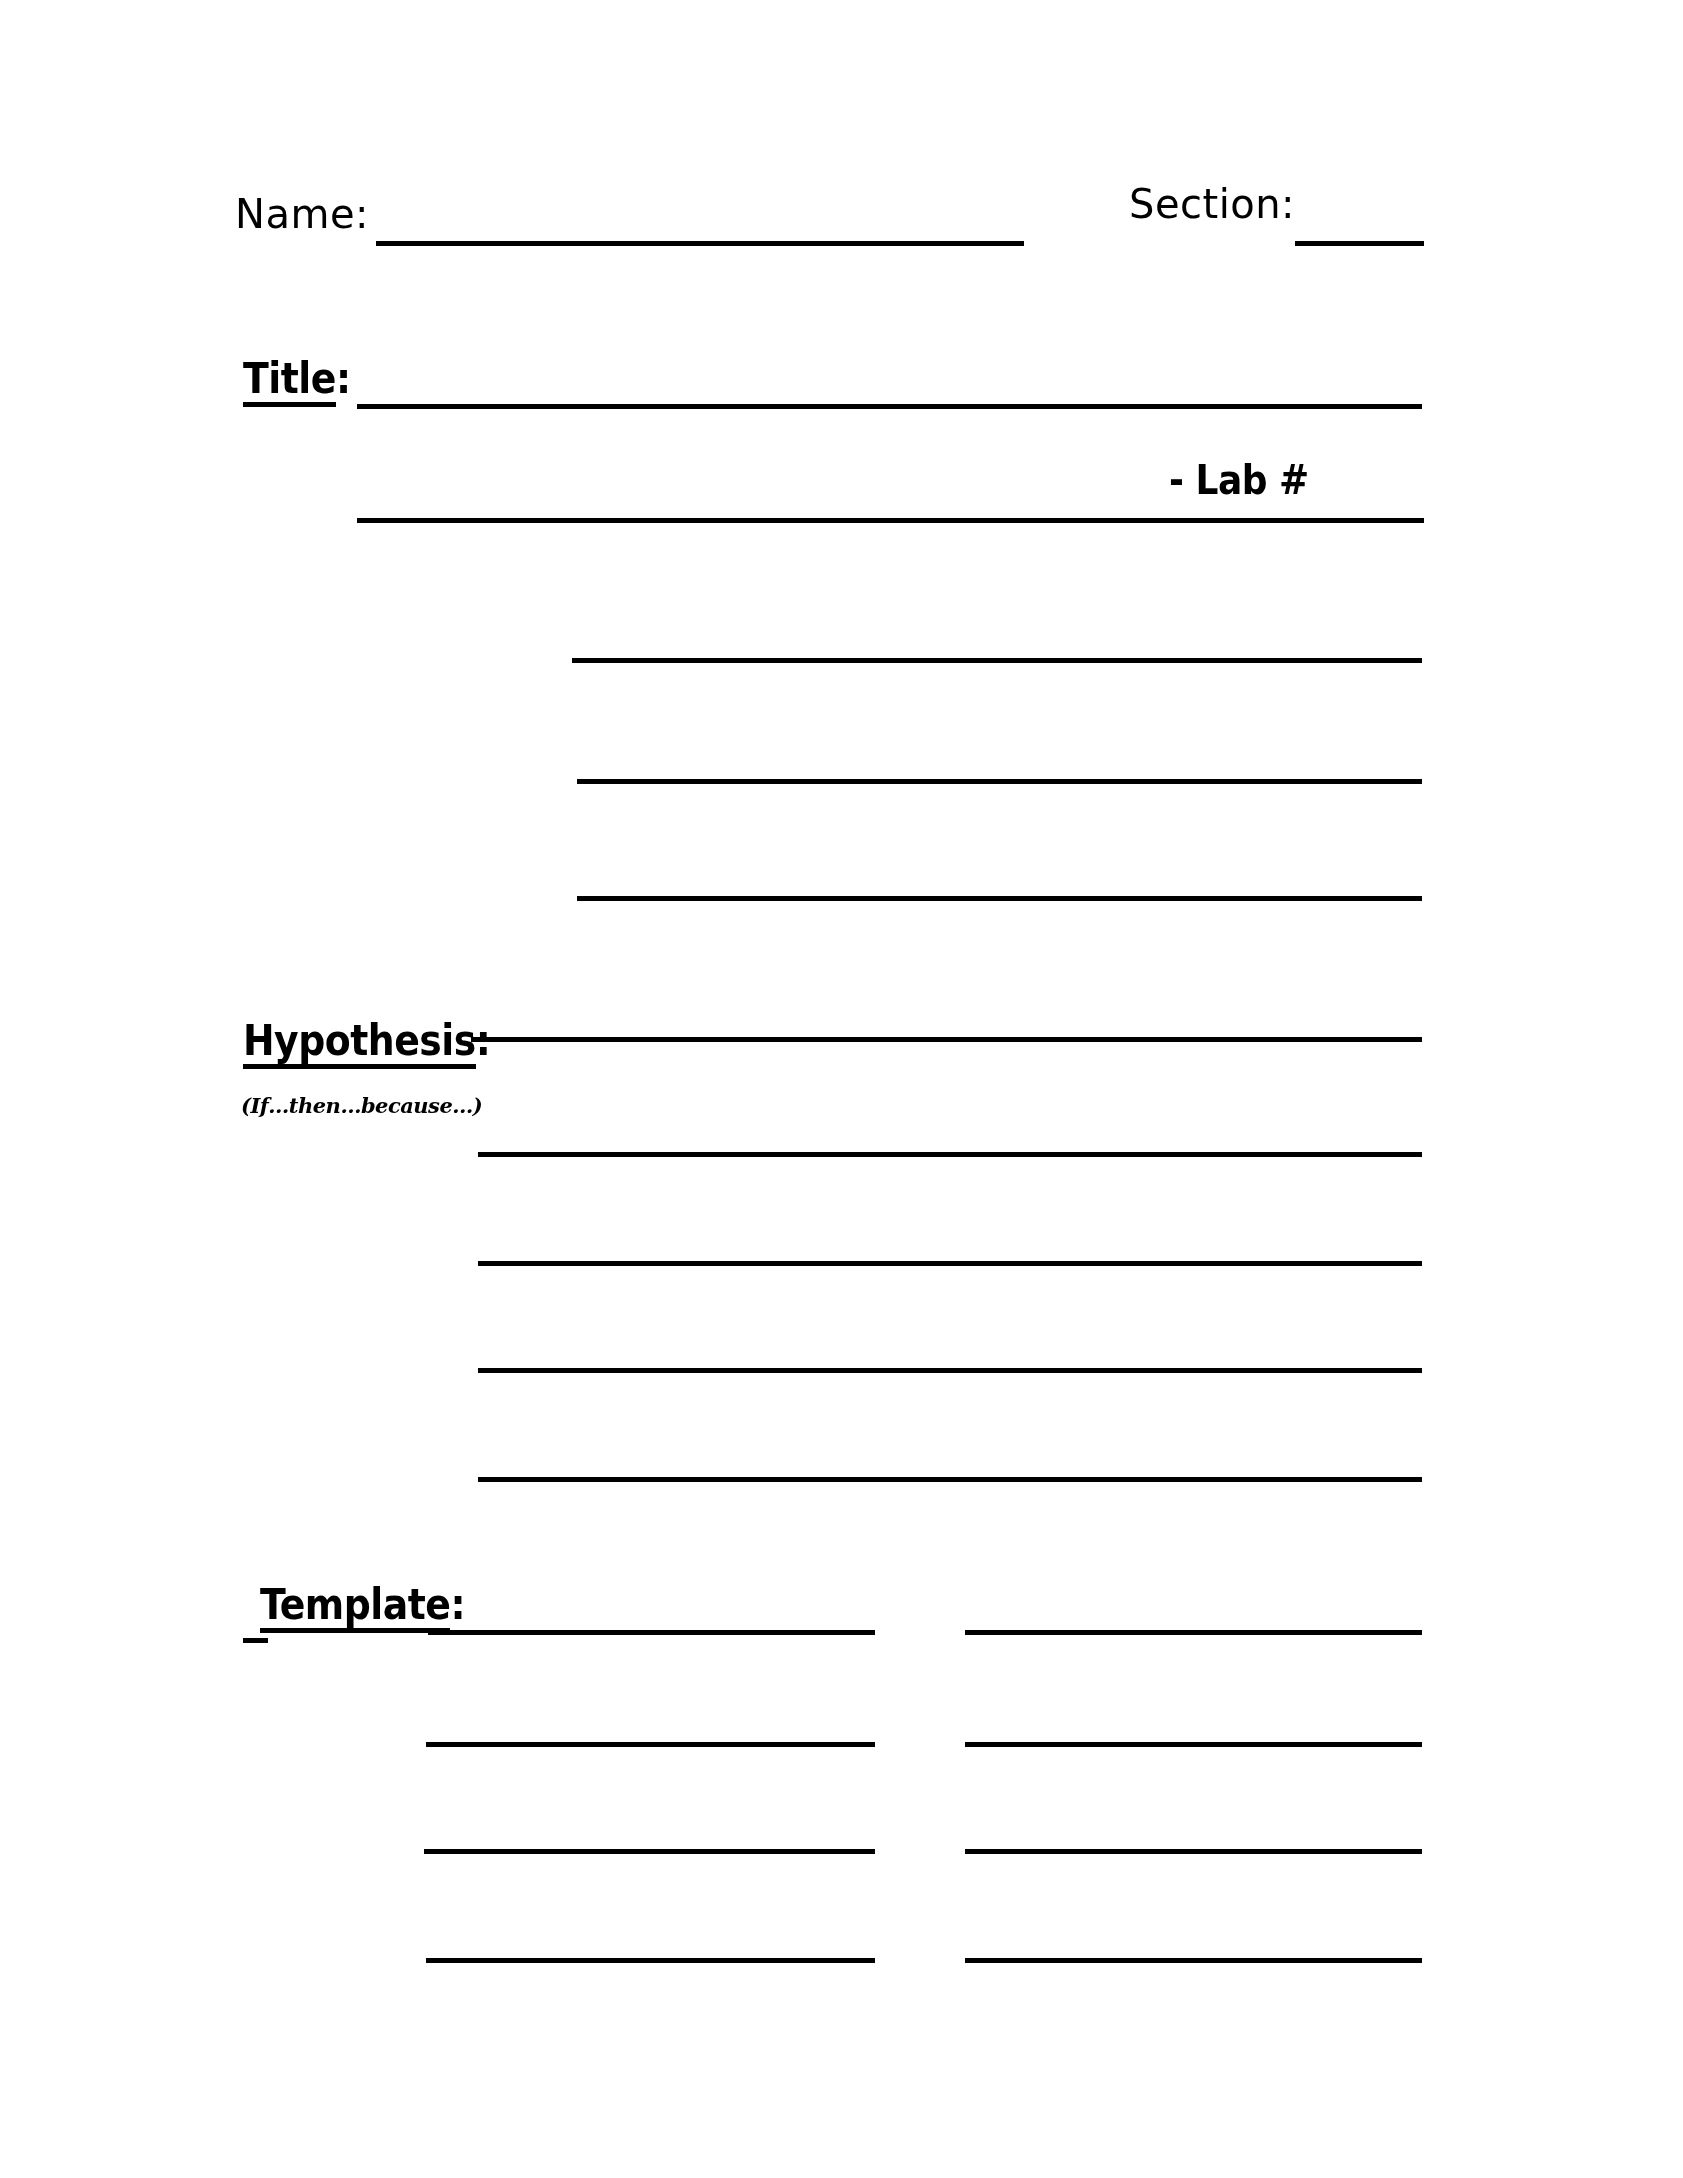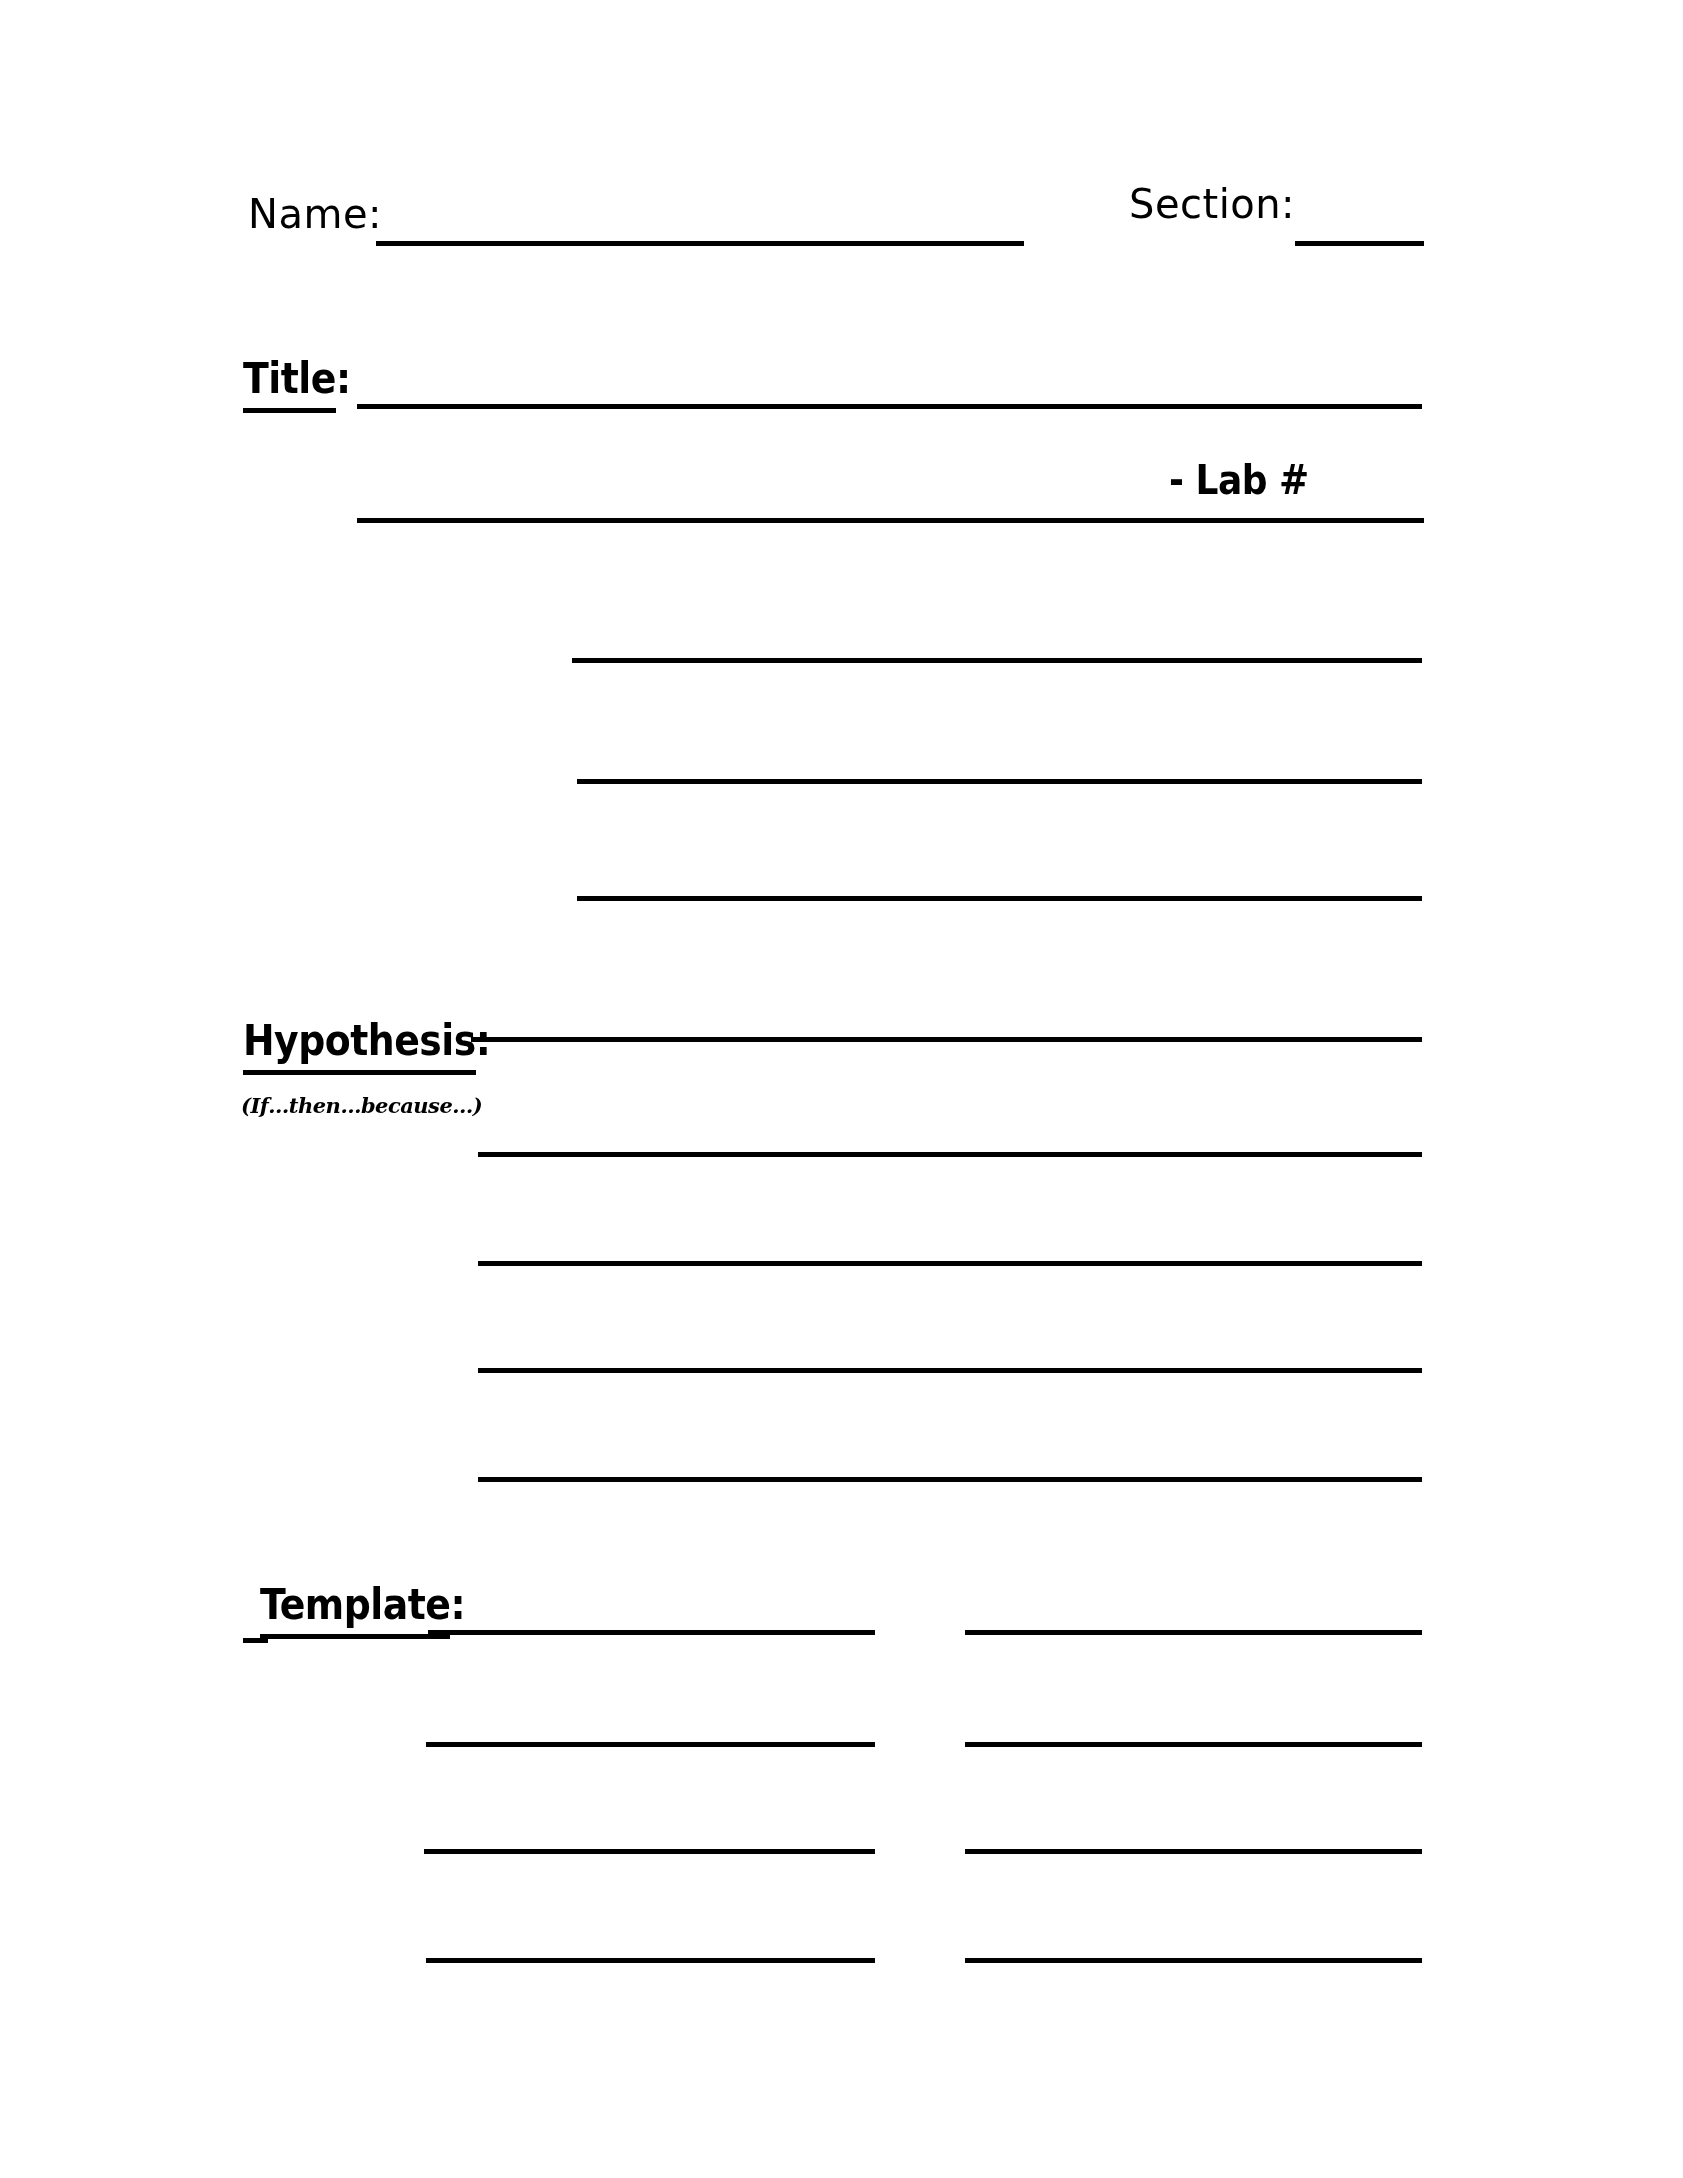--- a/index.html
+++ b/index.html
@@ -29,21 +29,21 @@
   .hdr {
     font-family: "DejaVu Sans Condensed", "DejaVu Sans", sans-serif;
     font-weight: 700;
     font-size: 42px;
     letter-spacing: -0.5px;
     color: #000;
     white-space: nowrap;
   }
   .hdr .u {
     border-bottom: 5px solid #000;
-    padding-bottom: 9px;
+    padding-bottom: 3px;
     display: inline-block;
     line-height: 0.95;
   }
   .hdr .colon {
     display: inline-block;
   }
   .sub-note {
     font-family: "DejaVu Serif", serif;
     font-style: italic;
     font-weight: 700;
@@ -60,21 +60,21 @@
     border-top: 5px solid #000;
   }
 
   .abs { position: absolute; }
 </style>
 </head>
 <body>
 
 <div class="page">
 
-  <div class="hand abs" style="left:248px; top:191px;">Name:</div>
+  <div class="hand abs" style="left:235px; top:191px;">Name:</div>
   <div class="rule" style="left:376px; top:241px; width:648px;"></div>
 
   <div class="hand abs" style="left:1129px; top:181px;">Section:</div>
   <div class="rule" style="left:1295px; top:241px; width:129px;"></div>
 
 
   <div class="hdr abs" style="left:243px; top:354px;">
     <span class="u">Title</span><span class="colon">:</span>
   </div>
   <div class="rule" style="left:357px; top:404px; width:1065px;"></div>

